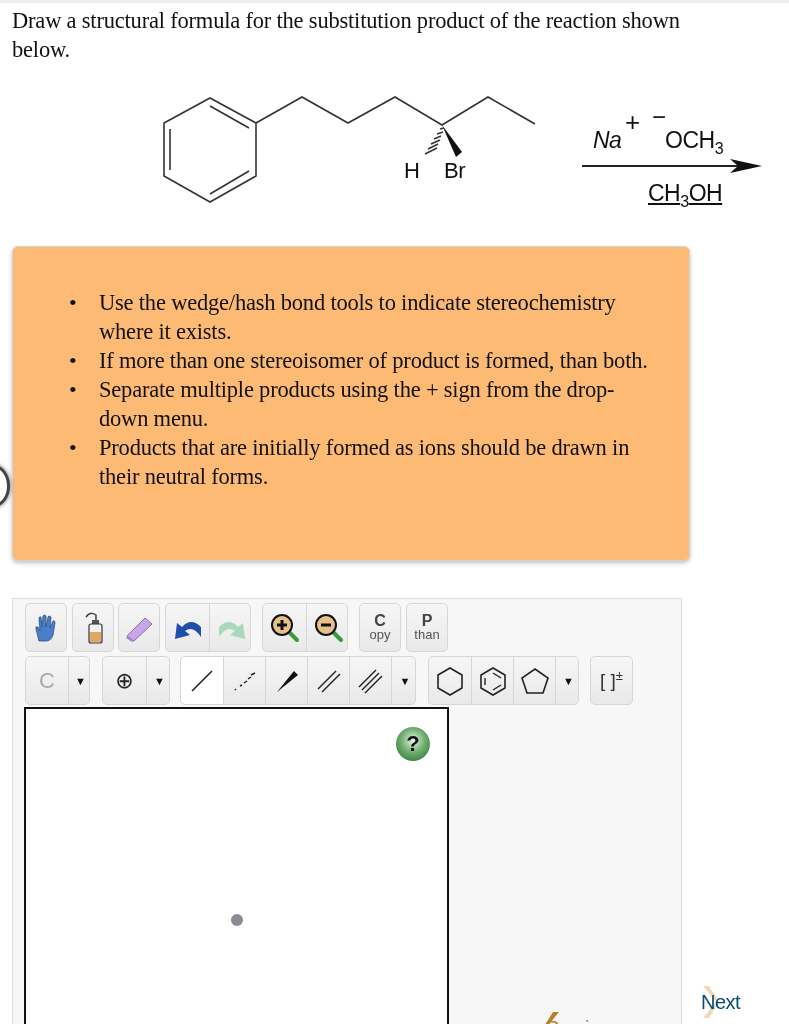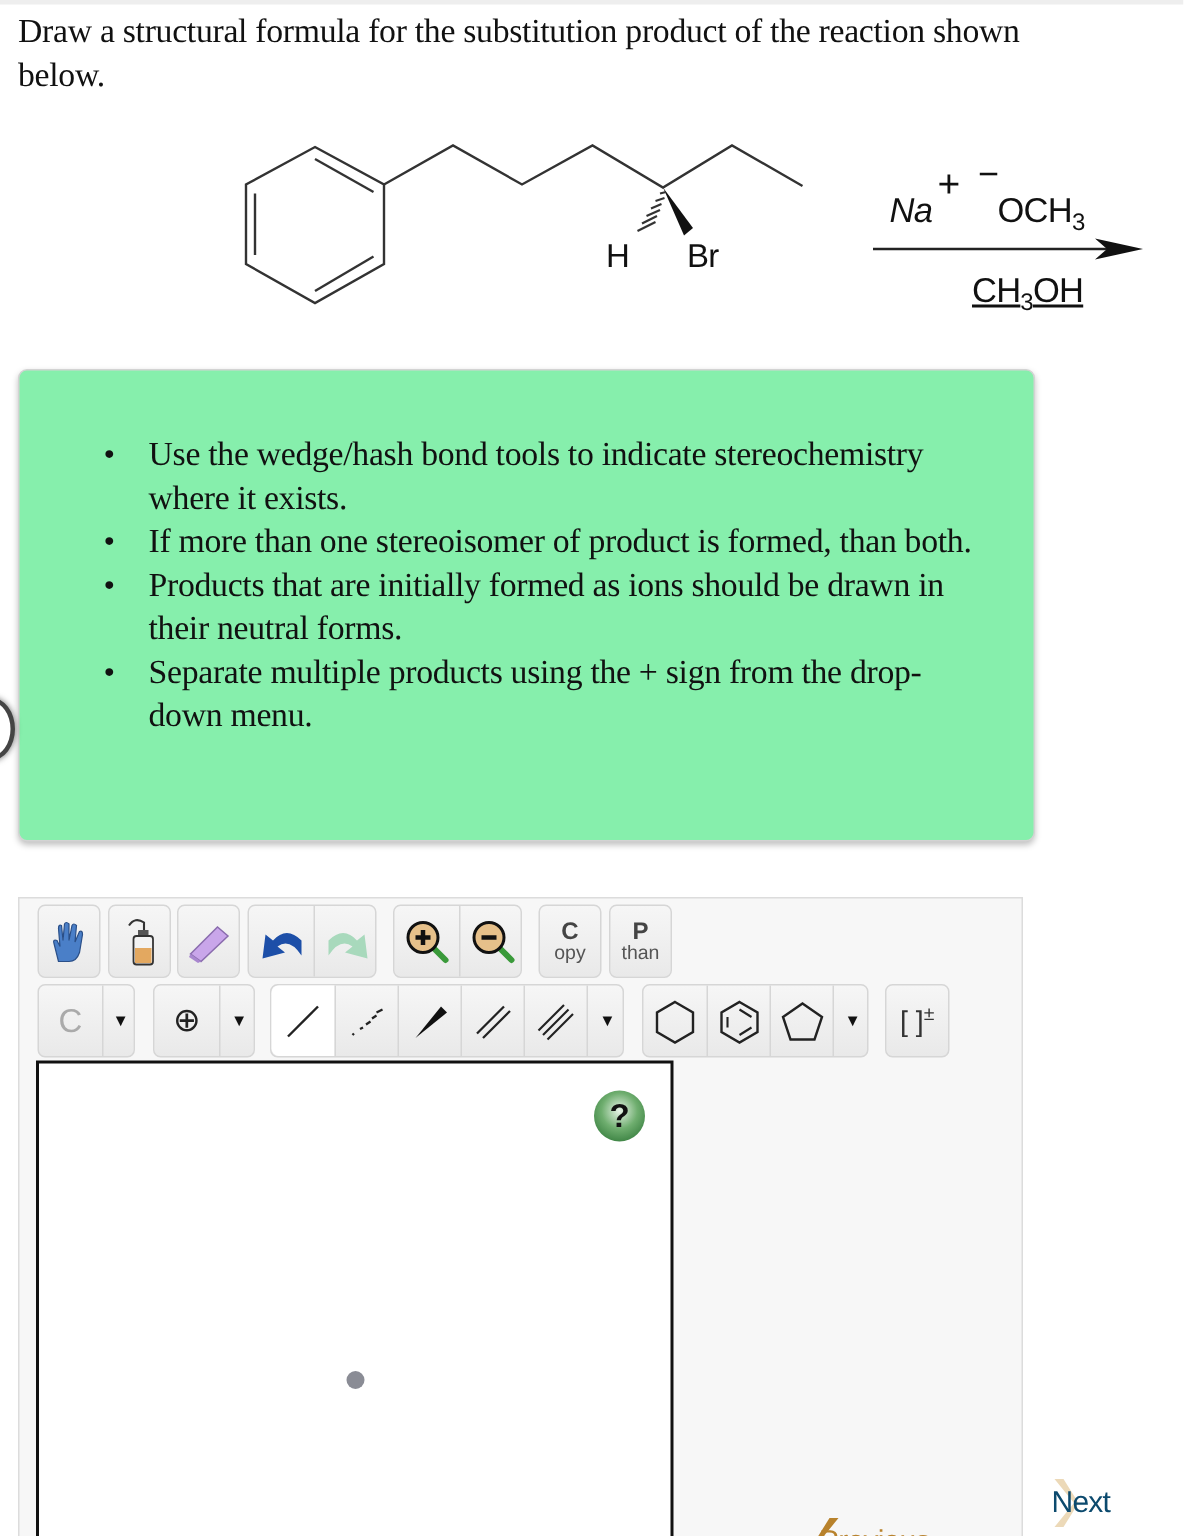--- a/index.html
+++ b/index.html
@@ -2,21 +2,21 @@
 <html><head>
 <meta charset="utf-8">
 <style>
   html, body { margin:0; padding:0; }
   body { width:789px; height:1024px; position:relative; overflow:hidden; background:#ffffff;
          font-family:"Liberation Serif", serif; color:#111; }
   .topstrip { position:absolute; left:0; top:0; width:789px; height:3px; background:#eeeeee; }
   .question { position:absolute; left:12px; top:6px; width:700px; font-size:22.5px; line-height:29px; letter-spacing:-0.2px; }
   .reaction { position:absolute; left:140px; top:85px; width:640px; height:140px; }
   .reagent { position:absolute; font-family:"Liberation Sans", sans-serif; font-size:23px; color:#111; letter-spacing:-0.5px; }
-  .instr { position:absolute; left:12px; top:246px; width:678px; height:315px; background:#86efac;
+  .instr { position:absolute; left:12px; top:246px; width:678px; height:315px; background:#fdba74;
            border:1px solid #d3d3d3; border-radius:6px; box-shadow:0 2px 4px rgba(0,0,0,0.25); box-sizing:border-box; }
   .instr ul { margin:0; padding:0; position:absolute; left:56px; top:41px; width:590px; list-style:none; }
   .instr li { position:relative; font-size:22.5px; line-height:29px; padding-left:30px; letter-spacing:-0.2px; }
   .instr li::before { content:"\2022"; position:absolute; left:0; top:0; font-size:22px; }
   .edge-circle { position:absolute; left:-22px; top:465px; width:26px; height:36px; border-radius:50%;
                  border:3px solid #444; box-shadow:0 0 4px rgba(0,0,0,0.6); background:#fff; }
   .editor { position:absolute; left:12px; top:598px; width:670px; height:426px; background:#f7f7f7;
             border:1px solid #dcdcdc; border-bottom:none; box-sizing:border-box; }
   .btn { position:absolute; height:49px; background:linear-gradient(#f6f6f6,#e9e9e9); border:1px solid #d6d6d6;
          border-radius:5px; box-sizing:border-box; display:flex; align-items:center; justify-content:center; }
@@ -58,21 +58,21 @@
     <g stroke="#333" stroke-width="1.4">
       <line x1="300" y1="44" x2="304" y2="43"></line>
       <line x1="297" y1="49" x2="303" y2="47"></line>
       <line x1="294" y1="54" x2="301" y2="51"></line>
       <line x1="291" y1="59" x2="300" y2="55"></line>
       <line x1="288" y1="64" x2="298" y2="59"></line>
       <line x1="285" y1="69" x2="297" y2="63"></line>
     </g>
   </svg>
   <div class="reagent" style="left:264px;top:73px;font-size:22px;">H</div>
-  <div class="reagent" style="left:318px;top:73px;font-size:22px;">Br</div>
+  <div class="reagent" style="left:304px;top:73px;font-size:22px;">Br</div>
 
   <div class="reagent" style="left:453px;top:42px;font-style:italic;">
     <span>Na</span>
   </div>
   <div class="reagent" style="left:485px;top:22px;font-size:26px;">+</div>
   <div class="reagent" style="left:512px;top:18px;font-size:24px;">−</div>
   <div class="reagent" style="left:525px;top:42px;">
     <span>OCH</span><sub style="font-size:16px;">3</sub>
   </div>
   <svg width="190" height="20" viewBox="0 0 190 20" style="position:absolute;left:440px;top:71px;">
@@ -81,22 +81,22 @@
   </svg>
   <div class="reagent" style="left:508px;top:95px;text-decoration:underline;">
     <span>CH</span><sub style="font-size:16px;">3</sub><span>OH</span>
   </div>
 </div>
 
 <div class="instr">
   <ul>
     <li>Use the wedge/hash bond tools to indicate stereochemistry where it exists.</li>
     <li>If more than one stereoisomer of product is formed, than both.</li>
+    <li>Separate multiple products using the + sign from the drop-down menu.</li>
     <li>Products that are initially formed as ions should be drawn in their neutral forms.</li>
-    <li>Separate multiple products using the + sign from the drop-down menu.</li>
   </ul>
 </div>
 <div class="edge-circle"></div>
 
 <div class="editor"></div>
 
 <div class="btn" style="left:25px;top:603px;width:42px;">
   <svg width="30" height="30" viewBox="0 0 30 30">
     <path d="M8 28 L5 16 Q4 13 7 14 L9 18 L8 6 Q8 3 10 4 L11 14 L12 3 Q13 1 15 3 L15 14 L17 4 Q18 2 20 4 L19 15 L22 8 Q24 7 24 10 L22 22 Q20 28 15 28 Z" fill="#4a7fc8" stroke="#2a4f88" stroke-width="0.8"></path>
   </svg>

